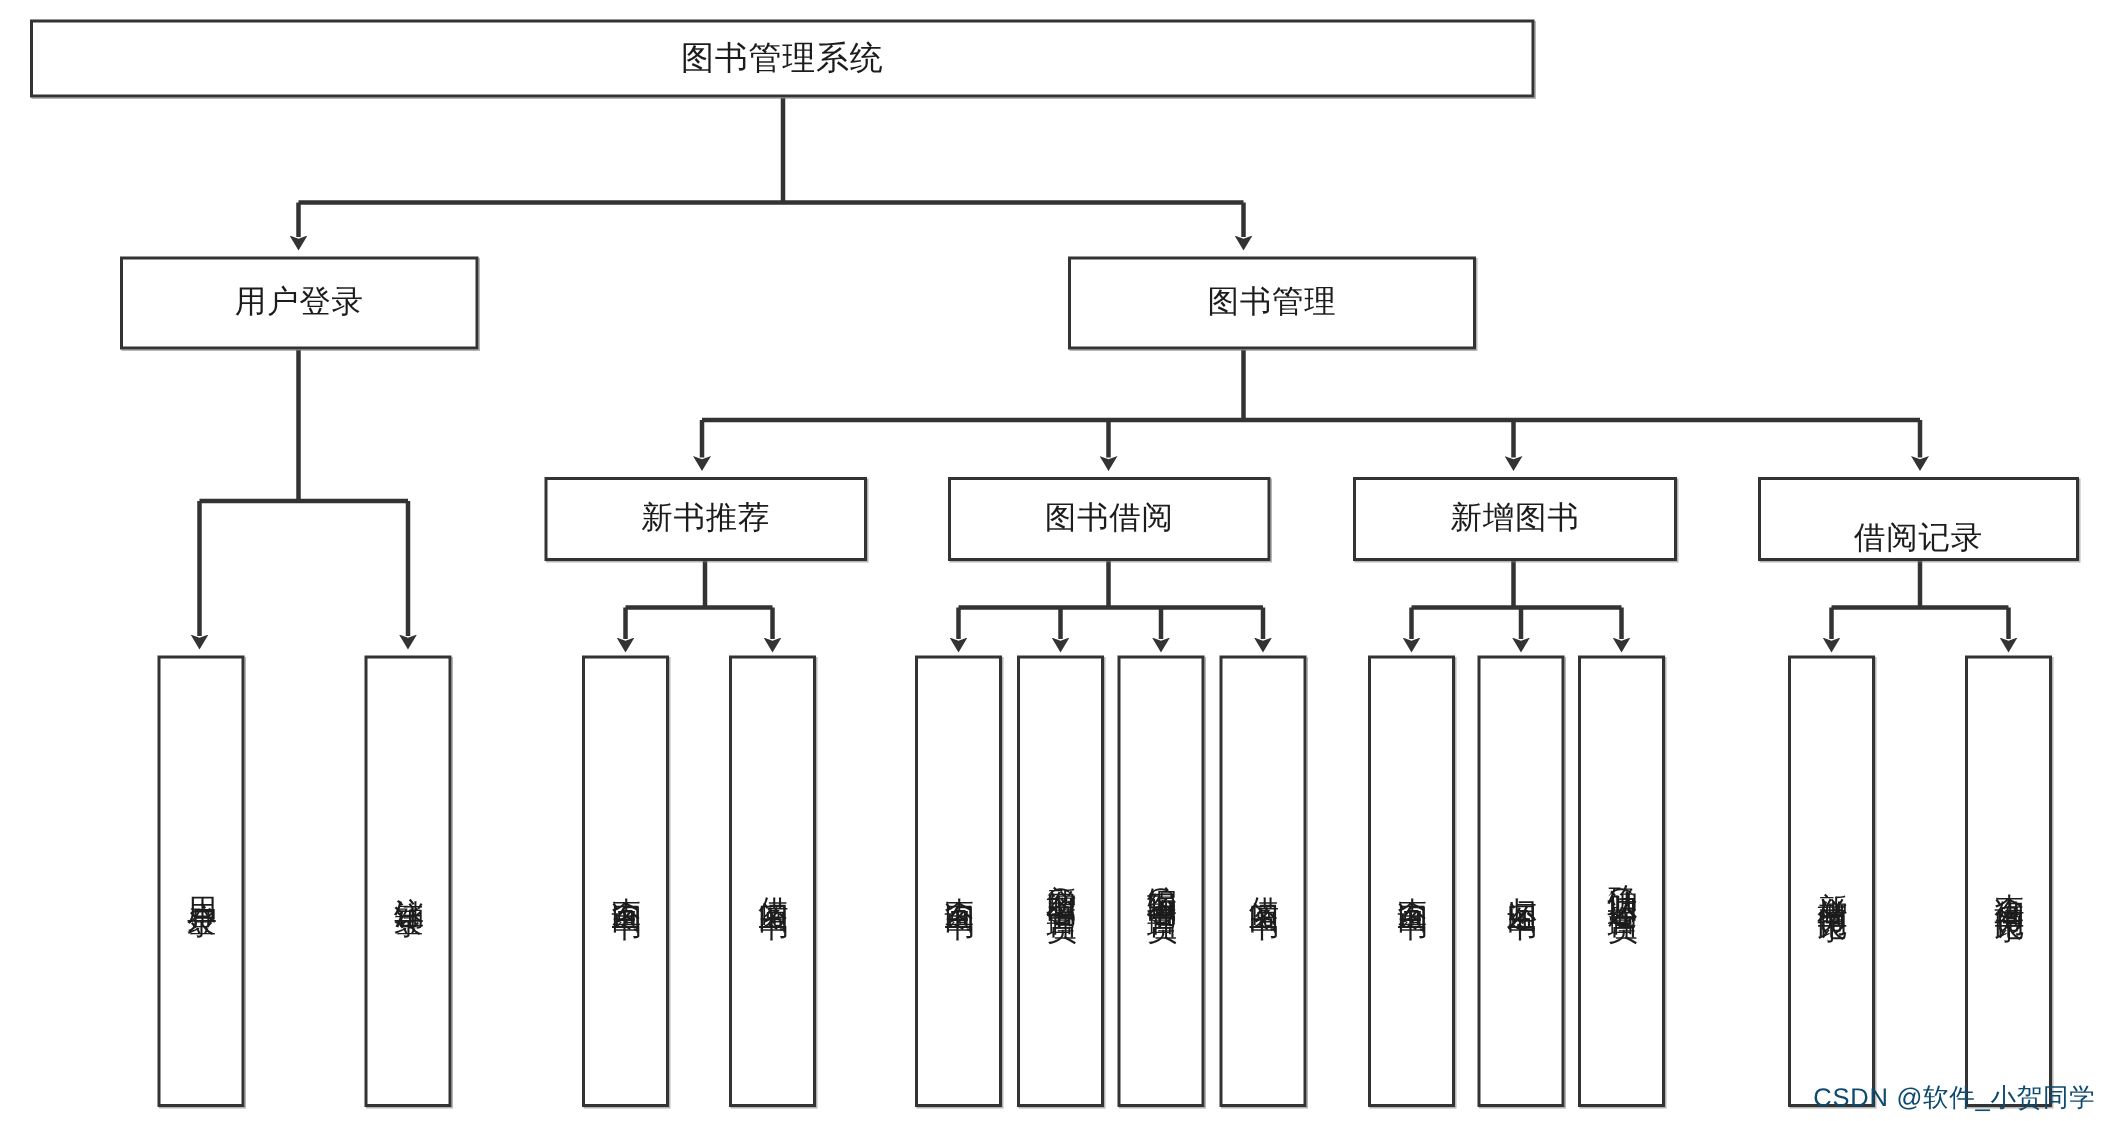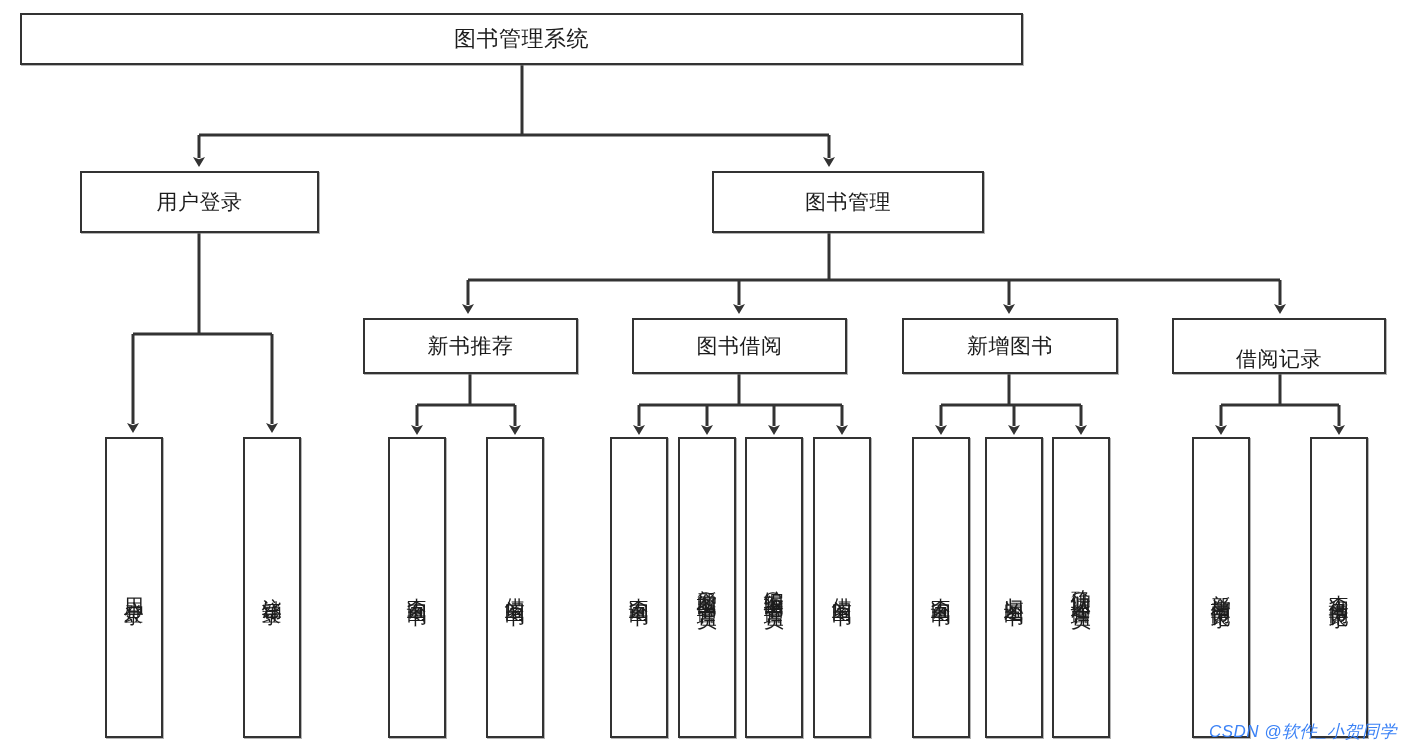--- a/index.html
+++ b/index.html
@@ -50,25 +50,24 @@
     font-size: 20px;
     white-space: nowrap;
     max-height: 280px;
   }
   .node.root .label { font-size: 22px; }
   .watermark {
     position: absolute;
     right: 8px;
     bottom: 4px;
     font-size: 17px;
-    color: #3b82f6;
+    color: #0c4a6e;
     letter-spacing: 0.5px;
     user-select: none;
     white-space: nowrap;
-    font-style: italic;
   }
 </style>
 </head>
 <body>
 
 <div id="canvas">
 
   <svg class="connectors" viewBox="0 0 1405 747" xmlns="http://www.w3.org/2000/svg">
     <defs>
       <marker id="arrow" markerWidth="10" markerHeight="12" refX="1" refY="6" orient="auto" markerUnits="userSpaceOnUse">

